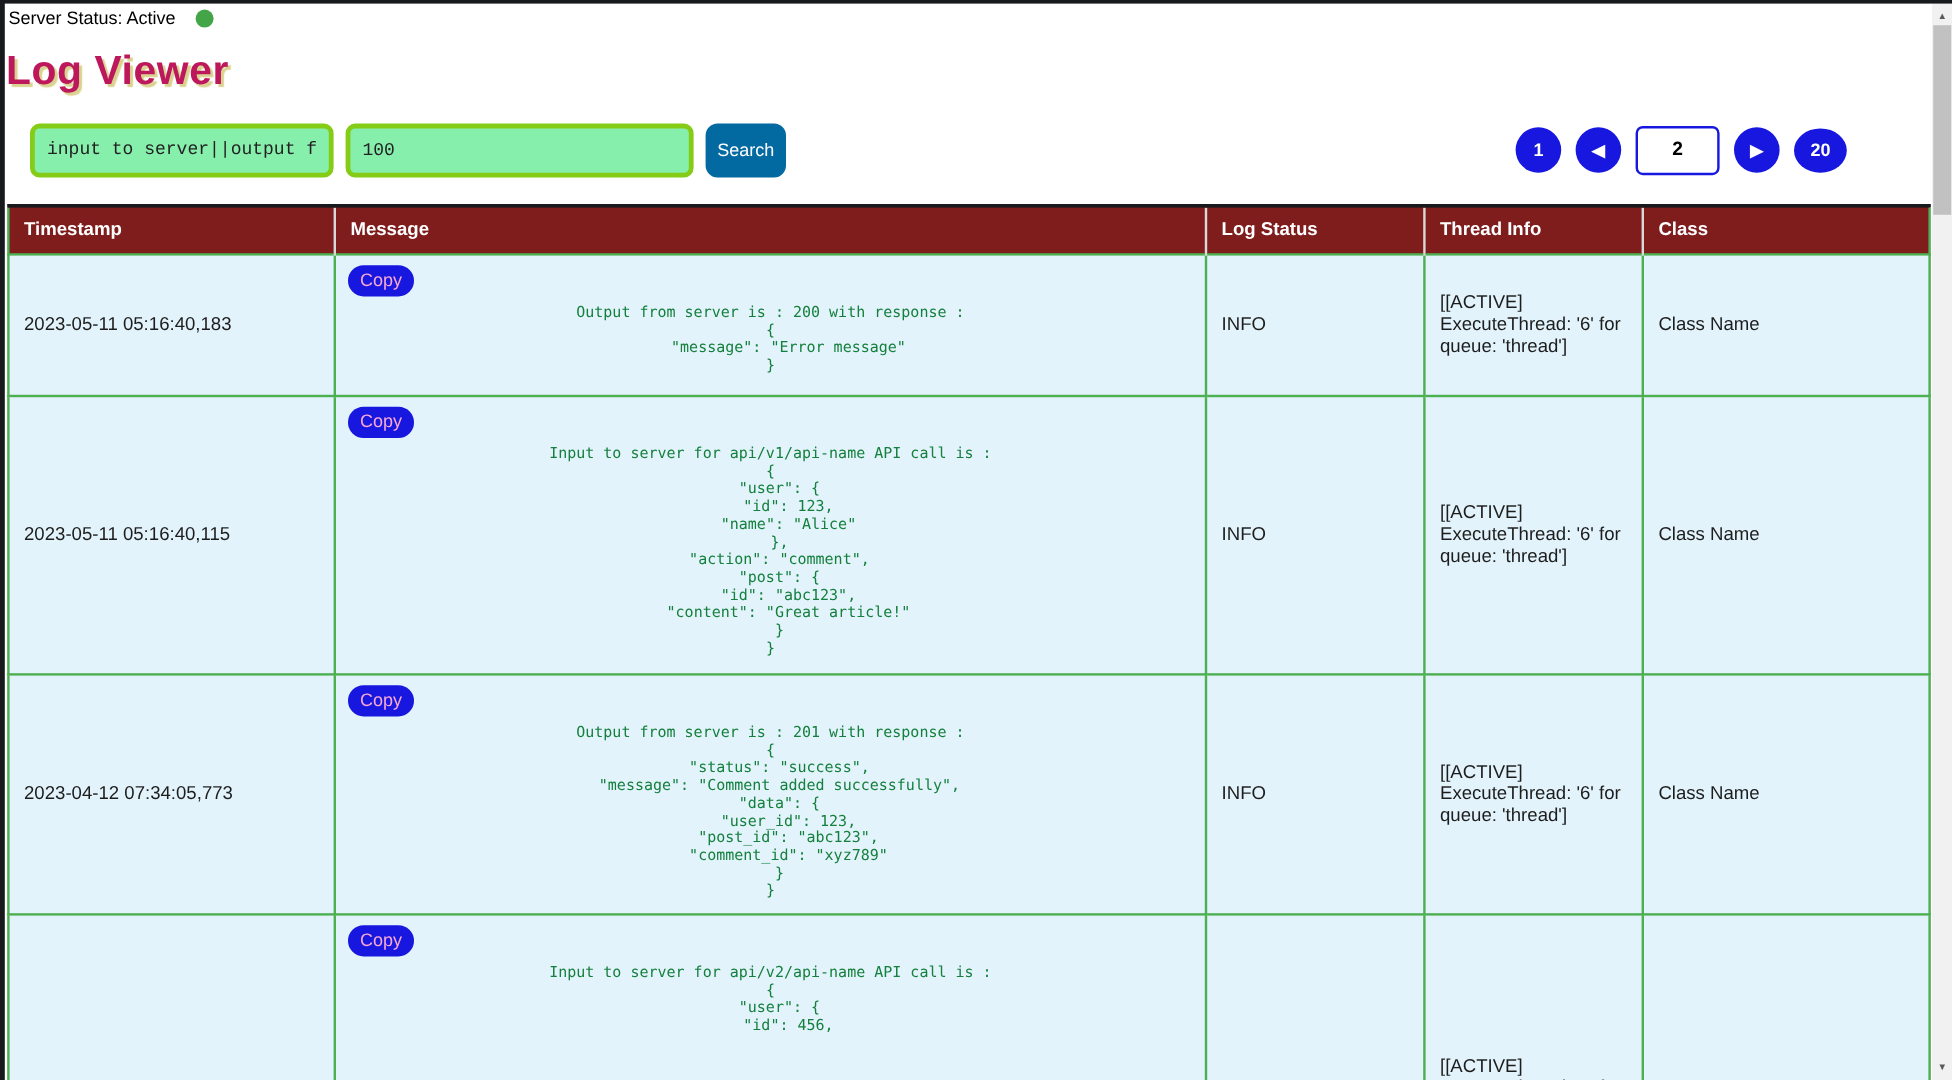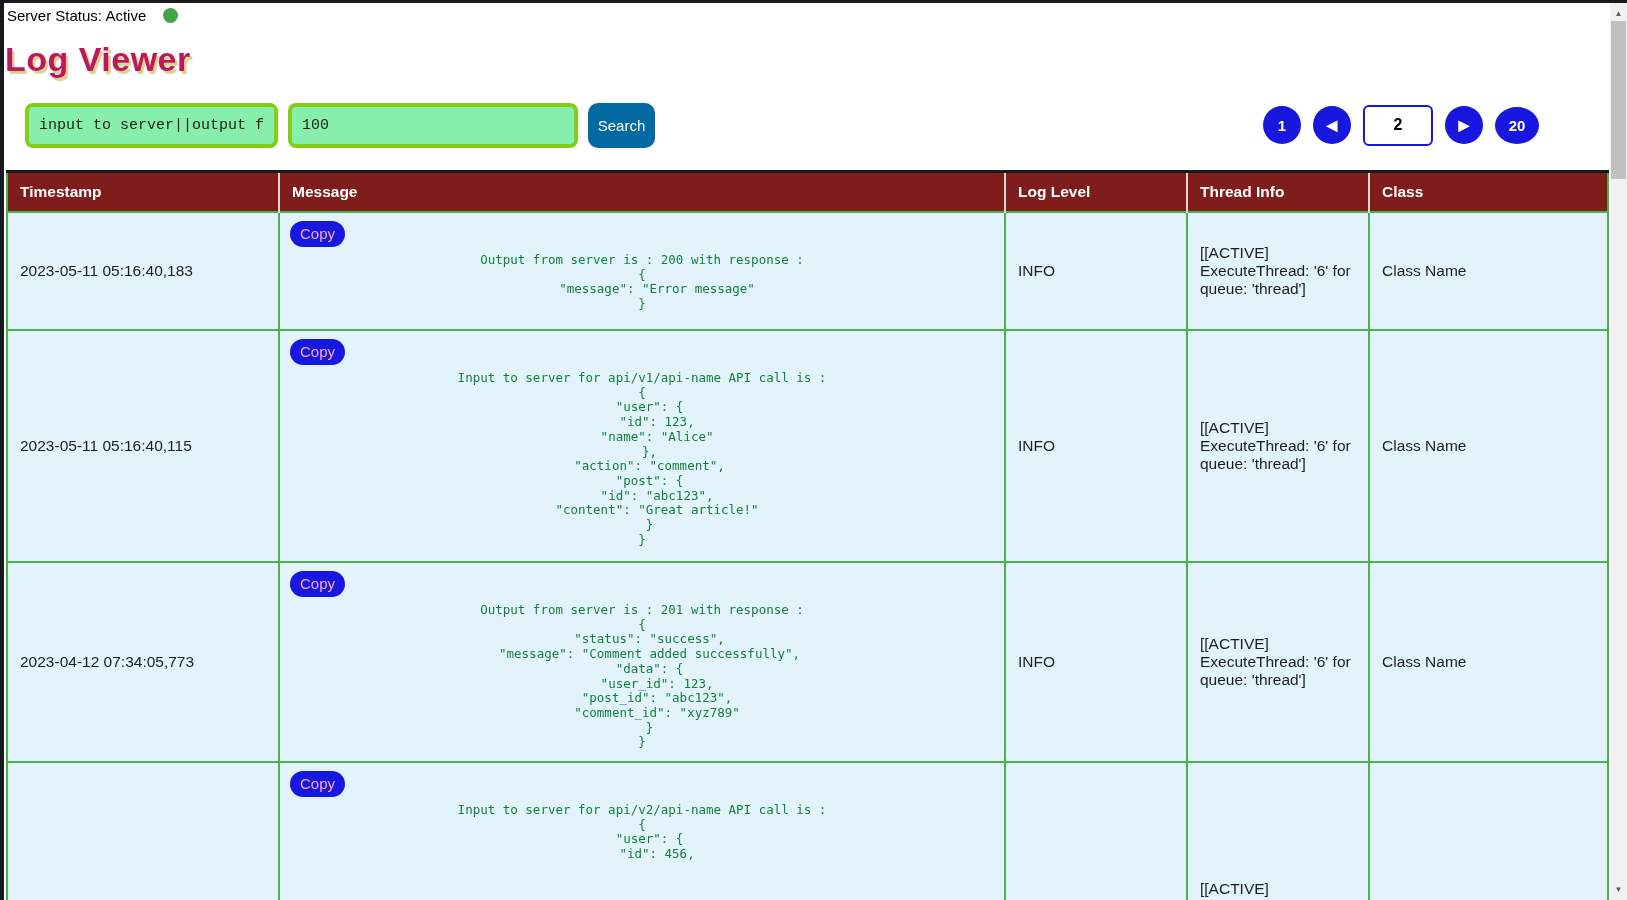--- a/index.html
+++ b/index.html
@@ -138,21 +138,21 @@
       <col class="c-ts">
         <col class="c-msg">
         <col class="c-lvl">
         <col class="c-thr">
         <col class="c-cls">
     </colgroup>
     <thead>
       <tr>
         <th>Timestamp</th>
         <th>Message</th>
-        <th>Log Level</th>
+        <th>Log Status</th>
         <th>Thread Info</th>
         <th>Class</th>
       </tr>
     </thead>
     <tbody>
       <tr class="r1">
         <td>2023-05-11 05:16:40,183</td>
         <td class="msg-cell">
           <button class="copy-btn">Copy</button>
           <pre class="log-text">Output from server is : 200 with response :

